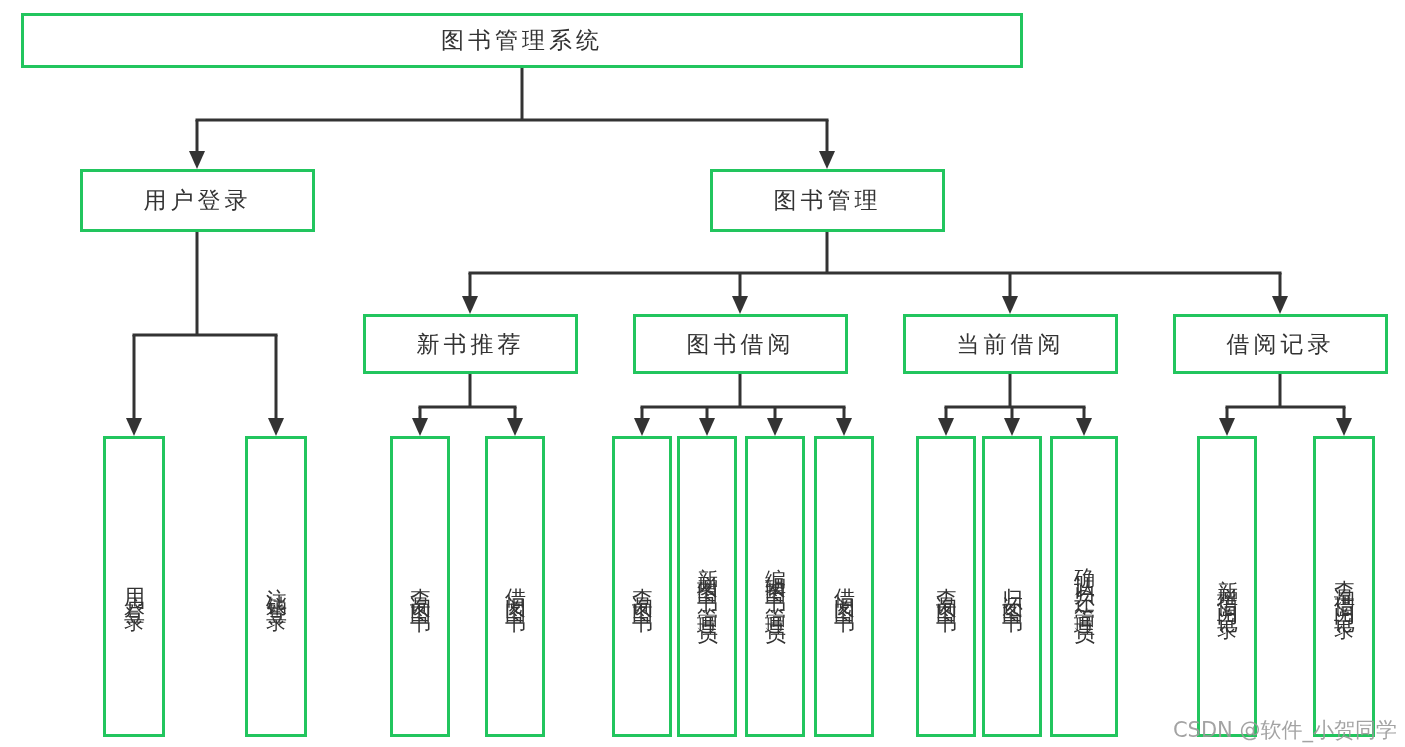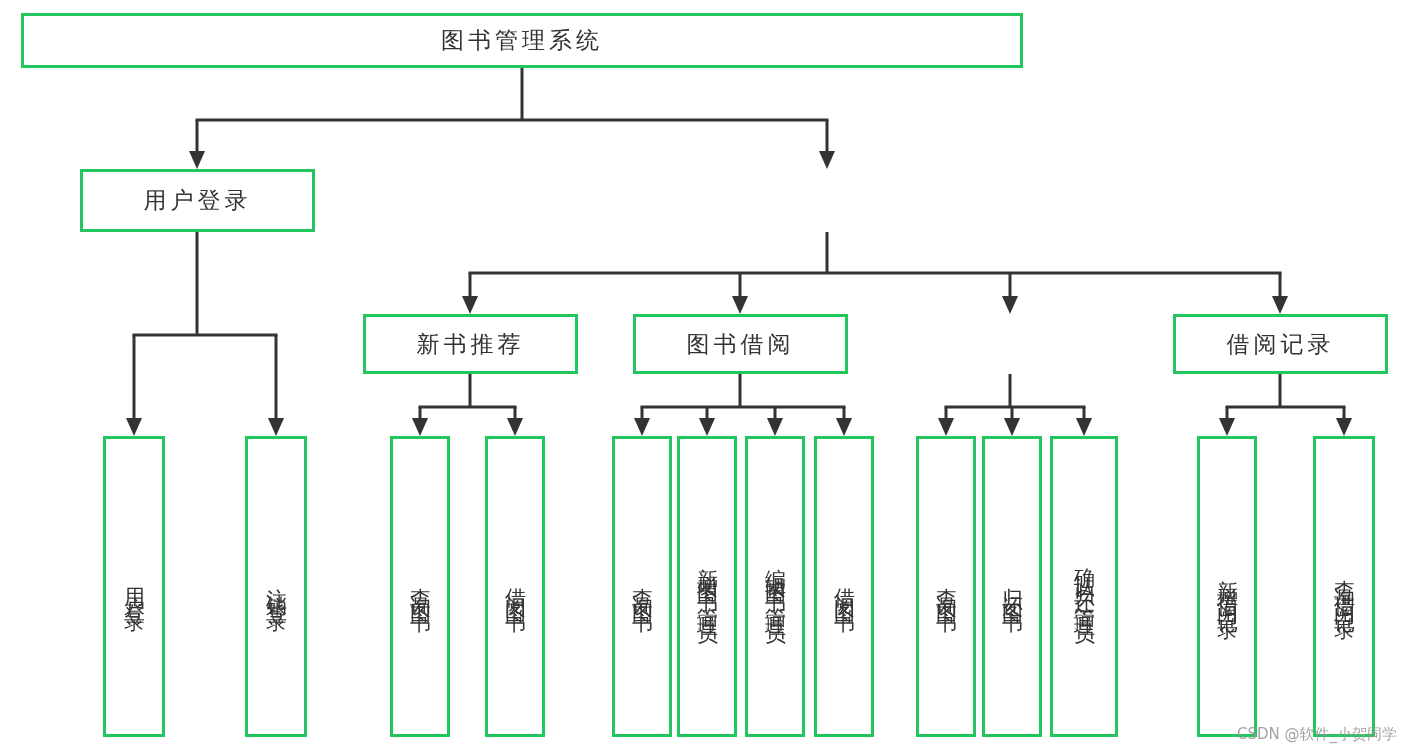--- a/index.html
+++ b/index.html
@@ -68,21 +68,21 @@
   .lf-8  { left: 814px; }
   .lf-9  { left: 916px; }
   .lf-10 { left: 982px; }
   .lf-11 { left: 1050px; width: 68px; }
   .lf-12 { left: 1197px; }
   .lf-13 { left: 1313px; width: 62px; }
   .watermark {
     position: absolute;
     right: 8px;
     bottom: 3px;
-    font-size: 15px;
+    font-size: 21px;
     color: #9a9a9a;
     opacity: 0.9;
     white-space: nowrap;
   }
 </style>
 </head>
 <body>
 
 <div class="canvas">
 
@@ -155,27 +155,33 @@
     </g>
   </svg>
 
   <div class="box hbox n-root">
     <span>图书管理系统</span>
   </div>
 
   <div class="box hbox n-login">
     <span>用户登录</span>
   </div>
+  <div class="box hbox n-mgmt">
+    <span>图书管理</span>
+  </div>
 
   <div class="box hbox l3 n-rec">
     <span>新书推荐</span>
   </div>
   <div class="box hbox l3 n-borrow">
     <span>图书借阅</span>
   </div>
+  <div class="box hbox l3 n-cur">
+    <span>当前借阅</span>
+  </div>
   <div class="box hbox l3 n-recs">
     <span>借阅记录</span>
   </div>
 
   <div class="box vbox leaf lf-1">
     <span>用户登录</span>
   </div>
   <div class="box vbox leaf lf-2">
     <span>注销登录</span>
   </div>

